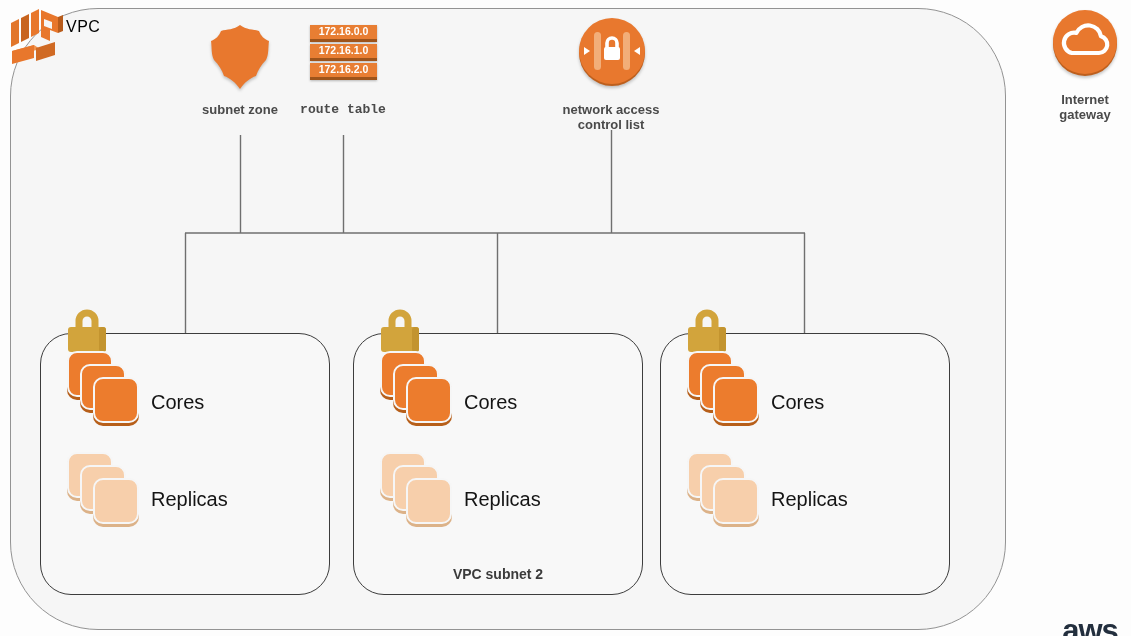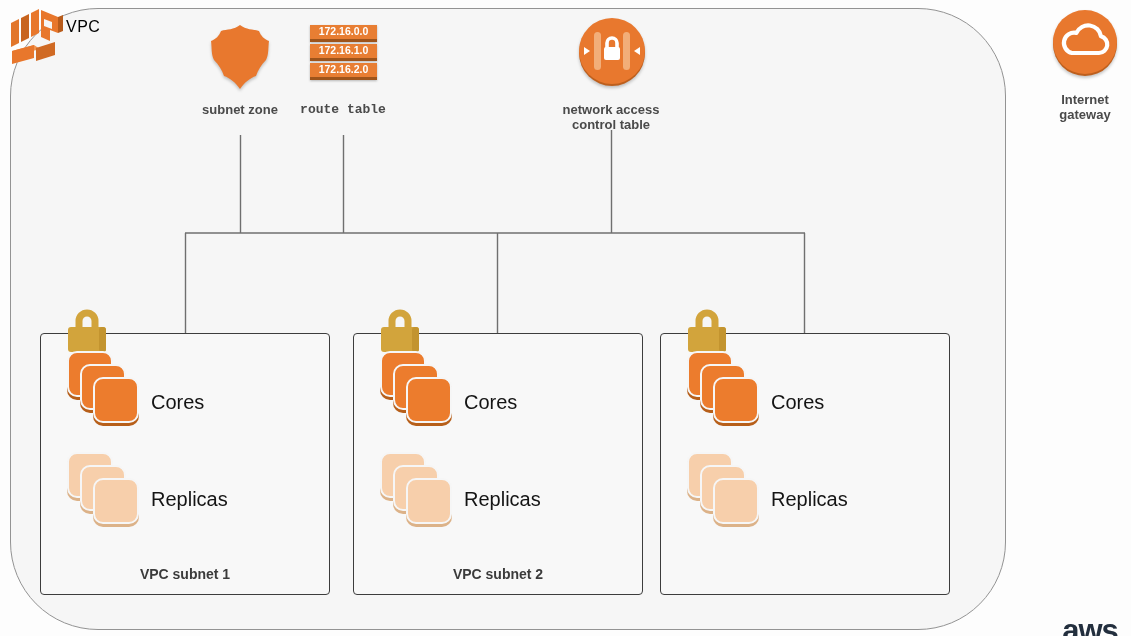--- a/index.html
+++ b/index.html
@@ -37,21 +37,21 @@
   .route-row{
     box-sizing:border-box;width:67px;height:17px;margin-bottom:2px;
     background:#e87e33;border-bottom:3.5px solid #9e541b;
     color:#ffffff;font-size:10.5px;font-weight:bold;text-align:center;line-height:13px;
     filter:drop-shadow(0 1px 1px rgba(0,0,0,0.25));
   }
 
   
   .subnet{
     top:333px;width:290px;height:262px;box-sizing:border-box;
-    background:#f8f8f8;border:1.4px solid #3d3d3d;border-radius:4px;
+    background:#f8f8f8;border:1.4px solid #3d3d3d;border-radius:31px;
     z-index:2;
   }
   .subnet-name{
     position:absolute;left:0;right:0;bottom:12px;text-align:center;
     font-size:14px;font-weight:bold;color:#3b3b3b;
   }
   .lock{position:absolute;left:26px;top:-29px;}
   .stack{position:absolute;left:26px;width:74px;height:74px;}
   .stack-cores{top:17px;}
   .stack-replicas{top:118px;}
@@ -121,21 +121,21 @@
   <circle cx="36" cy="36" r="33" fill="#e8782e"></circle>
   <rect x="18" y="17" width="7" height="38" rx="3.5" fill="#f2ae79"></rect>
   <rect x="47" y="17" width="7" height="38" rx="3.5" fill="#f2ae79"></rect>
   <path d="M31 33 v-5 a5 5 0 0 1 10 0 v5" stroke="#ffffff" stroke-width="3.6" fill="none"></path>
   <rect x="28" y="32" width="16" height="13" rx="2" fill="#ffffff"></rect>
   <path d="M8 32 l6 4 -6 4 Z" fill="#ffffff"></path>
   <path d="M64 32 l-6 4 6 4 Z" fill="#ffffff"></path>
 </svg>
 <div class="abs toplabel" style="left:541px;top:96px;width:140px;margin-top:6px;">
   <div>network access</div>
-  <div>control table</div>
+  <div>control list</div>
 </div>
 
 <svg class="abs icon-shadow" style="left:1051px;top:9px;z-index:2;" width="68" height="70" viewBox="0 0 68 70">
   <circle cx="34" cy="35" r="32" fill="#bd5f1d"></circle>
   <circle cx="34" cy="33" r="32" fill="#e8782e"></circle>
   <path d="M21 44 h27 a8.5 8.5 0 0 0 2 -16.7 a13 13 0 0 0 -24.6 -3.4 a9.5 9.5 0 0 0 -4.4 20.1 Z" fill="none" stroke="#ffffff" stroke-width="4.2" stroke-linejoin="round" stroke-linecap="round"></path>
 </svg>
 <div class="abs toplabel" style="left:1034px;top:92px;width:102px;">
   <div>Internet</div>
   <div>gateway</div>
@@ -152,21 +152,20 @@
       <div class="sq sq-core sq2"></div>
       <div class="sq sq-core sq3"></div>
   </div>
   <div class="stack-label label-cores">Cores</div>
   <div class="stack stack-replicas">
     <div class="sq sq-replica sq1"></div>
       <div class="sq sq-replica sq2"></div>
       <div class="sq sq-replica sq3"></div>
   </div>
   <div class="stack-label label-replicas">Replicas</div>
-  <div class="subnet-name">VPC subnet 1</div>
 </div>
 
 <div class="abs subnet" style="left:353px;">
   <svg class="lock" width="40" height="48" viewBox="0 0 40 48">
     <path d="M12 24 v-8 a8 8 0 0 1 16 0 v8" fill="none" stroke="#d2a43c" stroke-width="7"></path>
     <rect x="1" y="22" width="38" height="25" rx="3" fill="#d2a43c"></rect>
     <rect x="32" y="22" width="7" height="25" rx="3" fill="#c3942f"></rect>
   </svg>
   <div class="stack stack-cores">
     <div class="sq sq-core sq1"></div>

